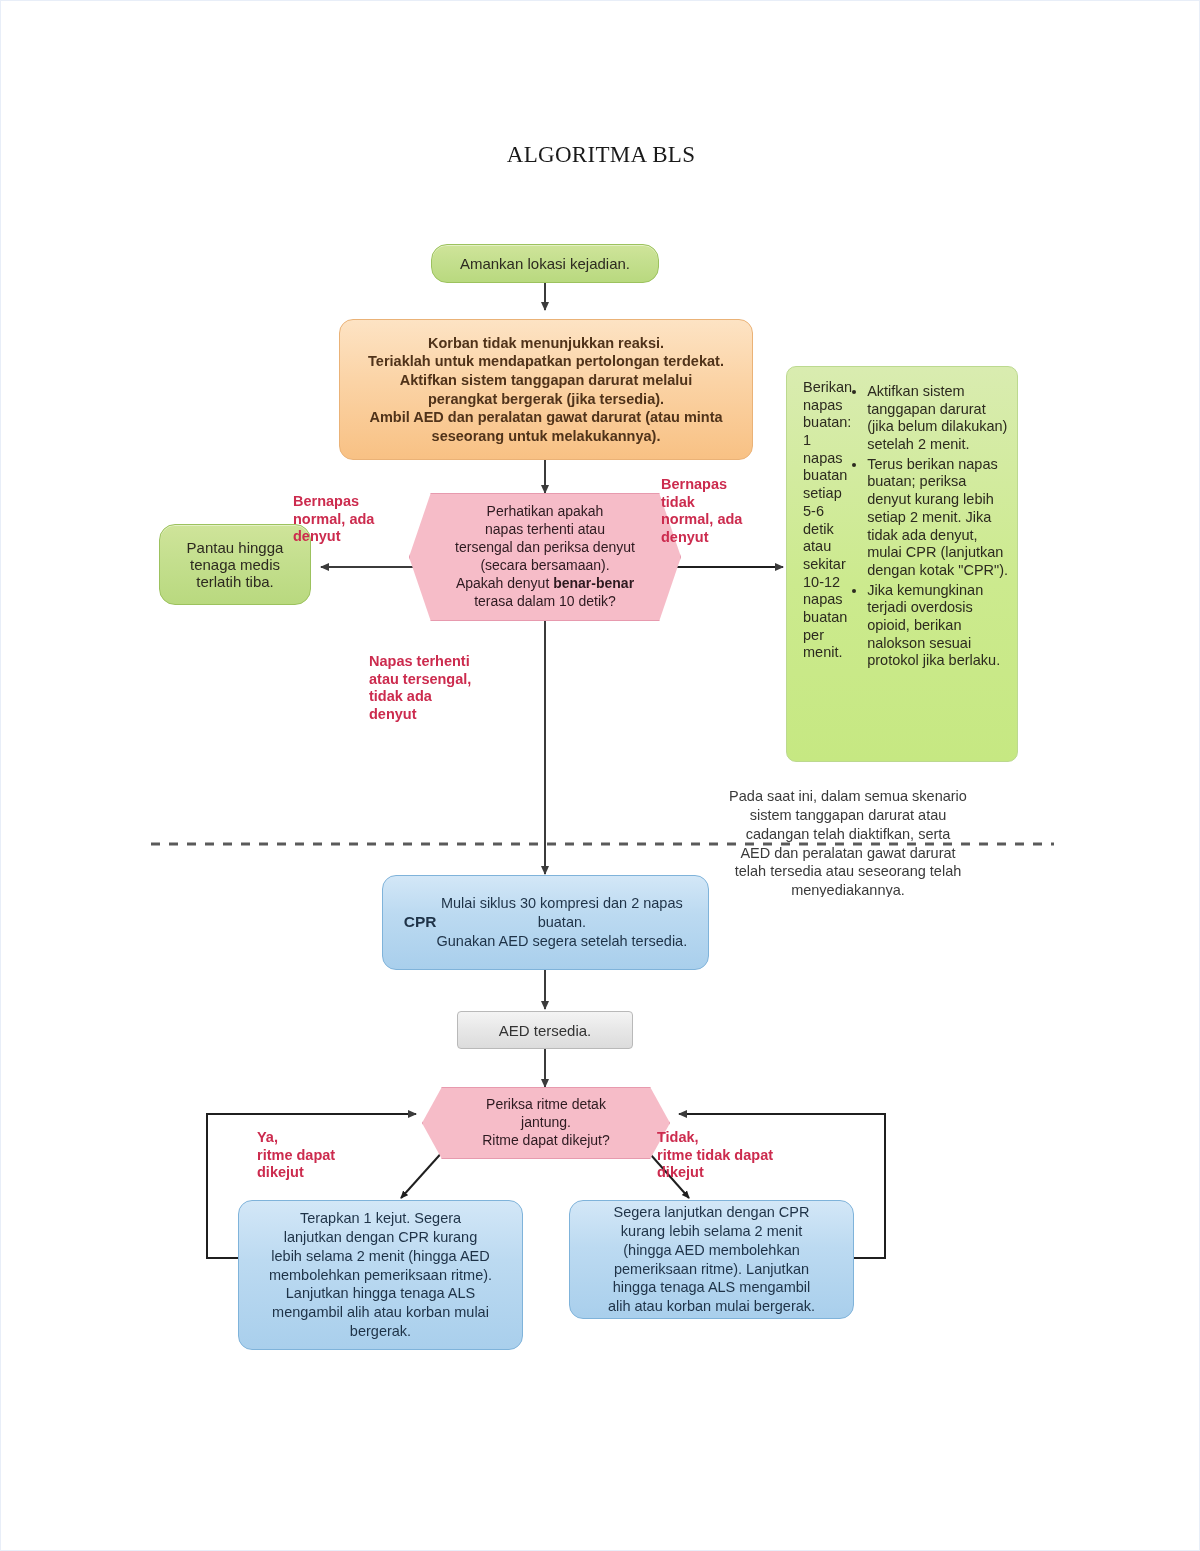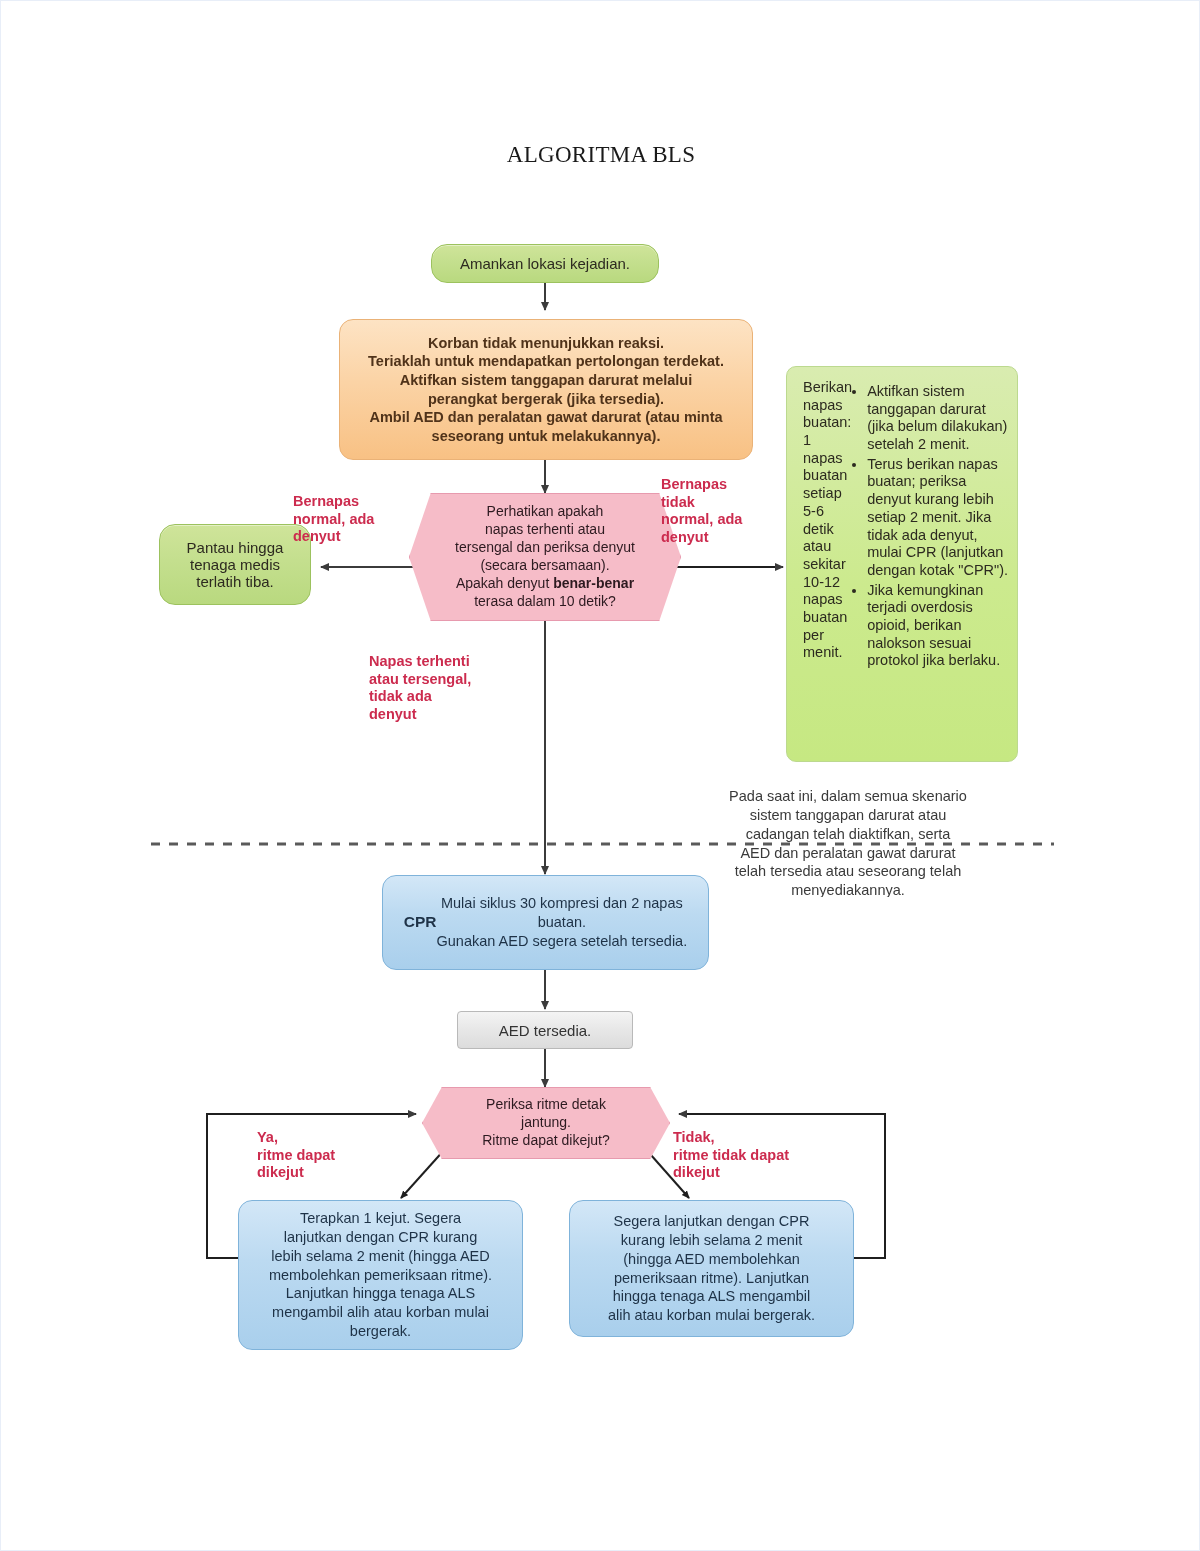--- a/index.html
+++ b/index.html
@@ -267,35 +267,35 @@
   <div class="hexagon" style="left:421px; top:1086px; width:248px; height:72px; font-size:14px;">
     <span class="txt">Periksa ritme detak
 jantung.
 Ritme dapat dikejut?</span>
   </div>
 
   <div class="red-label" style="left:256px; top:1128px; width:165px;">Ya,
 ritme dapat
 dikejut</div>
 
-  <div class="red-label" style="left:672px; top:1128px; width:210px;">Tidak,
+  <div class="red-label" style="left:656px; top:1128px; width:210px;">Tidak,
 ritme tidak dapat
 dikejut</div>
 
   <div class="node blue-box" style="left:237px; top:1199px; width:285px; height:150px;">
     <span class="txt">Terapkan 1 kejut. Segera
 lanjutkan dengan CPR kurang
 lebih selama 2 menit (hingga AED
 membolehkan pemeriksaan ritme).
 Lanjutkan hingga tenaga ALS
 mengambil alih atau korban mulai
 bergerak.</span>
   </div>
 
-  <div class="node blue-box" style="left:568px; top:1199px; width:285px; height:137px;">
+  <div class="node blue-box" style="left:568px; top:1199px; width:285px; height:119px;">
     <span class="txt">Segera lanjutkan dengan CPR
 kurang lebih selama 2 menit
 (hingga AED membolehkan
 pemeriksaan ritme). Lanjutkan
 hingga tenaga ALS mengambil
 alih atau korban mulai bergerak.</span>
   </div>
 
 </div>
 

